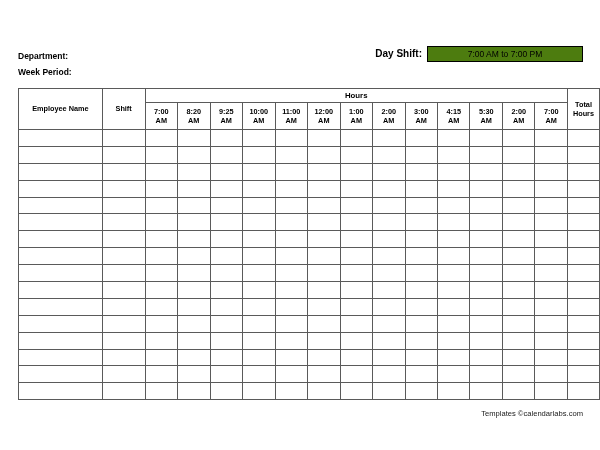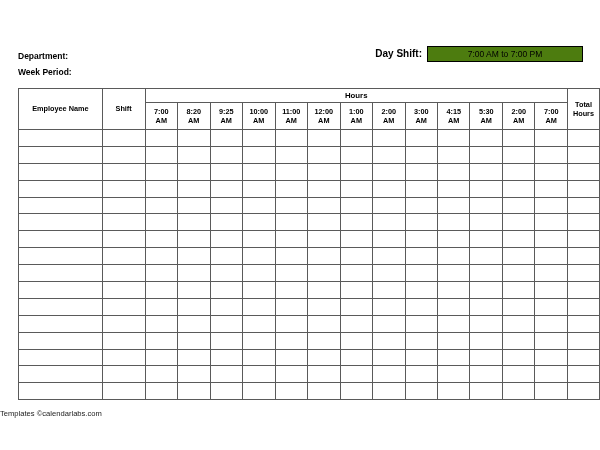--- a/index.html
+++ b/index.html
@@ -140,20 +140,21 @@
   .sched-table td.cell {
     height: 15.9px;
   }
 
   
   .footer {
     position: absolute;
     left: 0;
     top: 409px;
     width: 583px;
+    text-align: right;
     font-size: 7.6px;
     color: #1a1a1a;
     white-space: nowrap;
   }
 </style>
 </head>
 <body>
 
 <div class="page">
 

